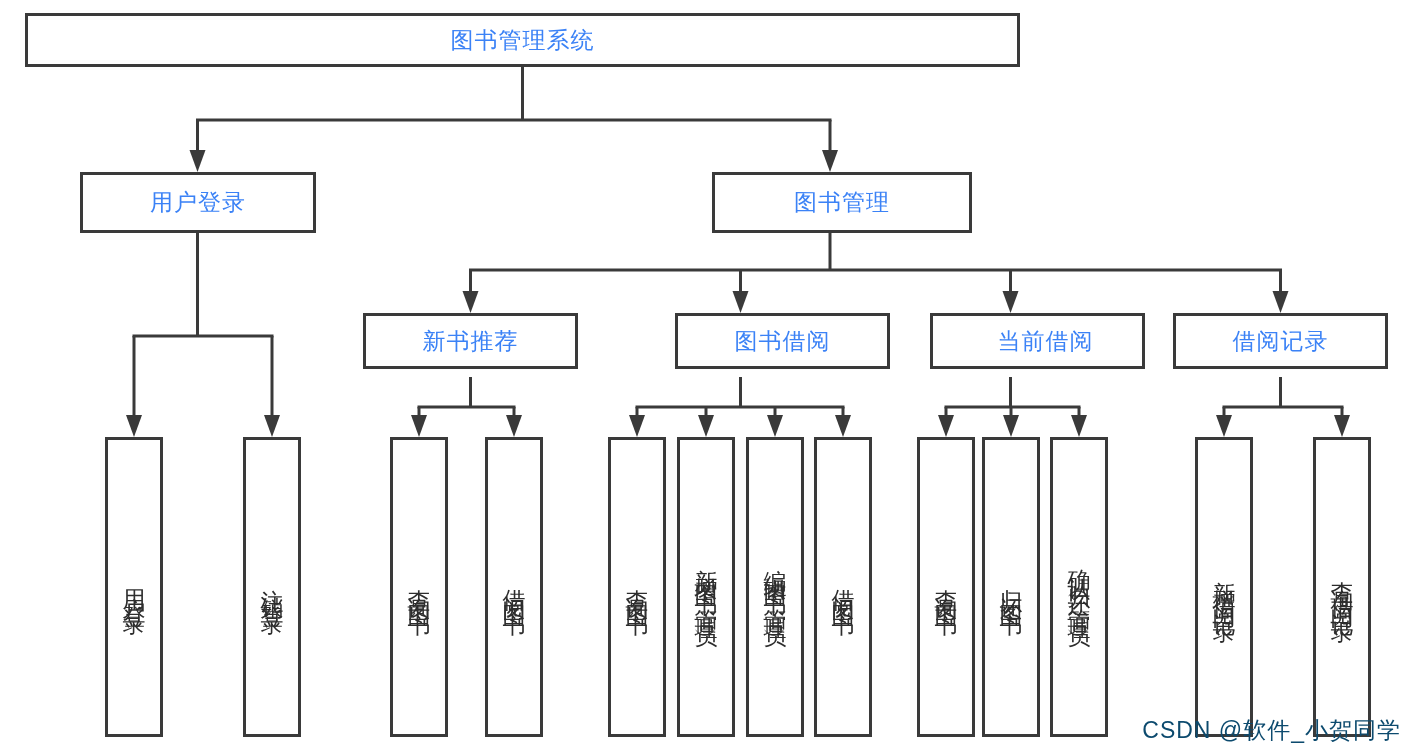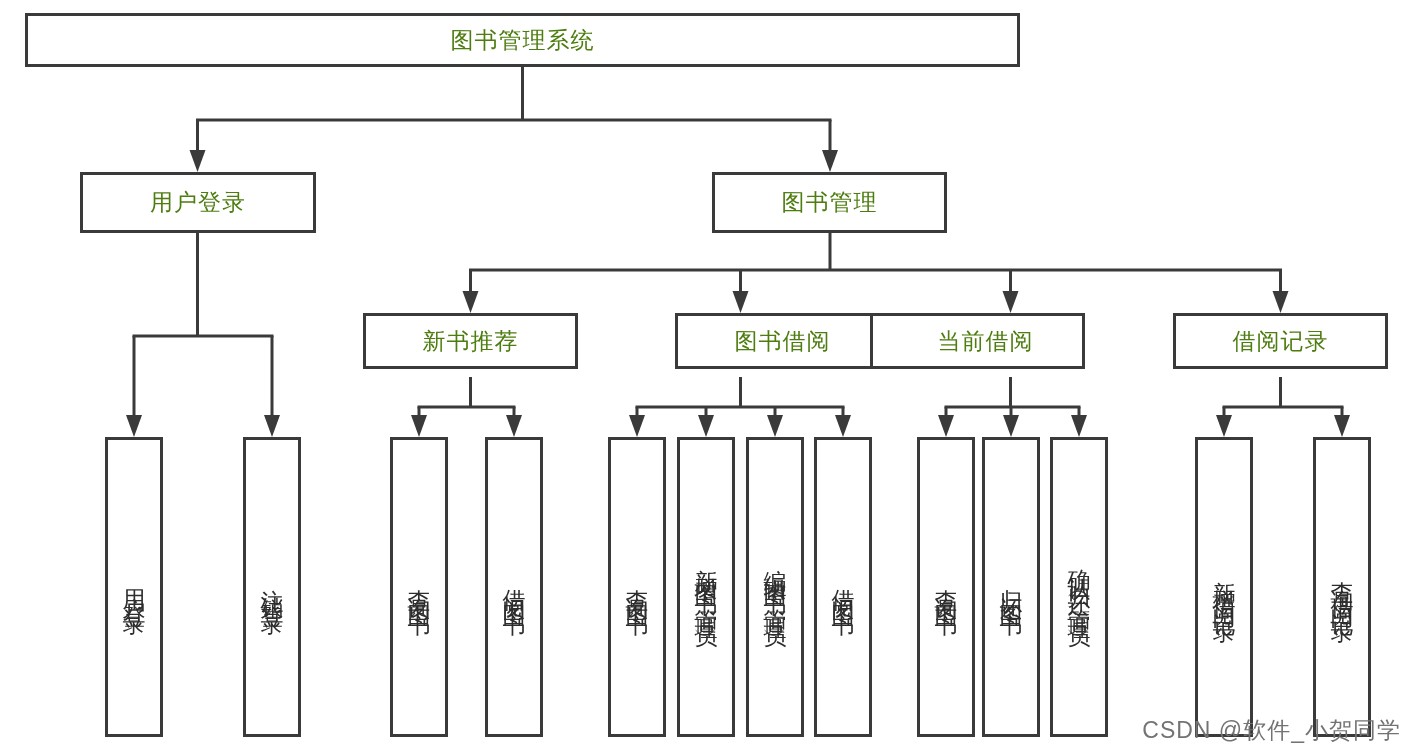--- a/index.html
+++ b/index.html
@@ -18,31 +18,31 @@
     width: 1405px; height: 747px;
   }
   .node {
     position: absolute;
     box-sizing: border-box;
     border: 3px solid #3a3a3a;
     background: #ffffff;
     display: flex;
     align-items: center;
     justify-content: center;
-    color: #4d7c0f;
+    color: #3b82f6;
     font-size: 23px;
     letter-spacing: 1px;
   }
   .node-root   { left: 25px;  top: 13px;  width: 995px; height: 54px; }
   .node-l2-a   { left: 80px;  top: 172px; width: 236px; height: 61px; }
-  .node-l2-b   { left: 712px; top: 172px; width: 235px; height: 61px; }
+  .node-l2-b   { left: 712px; top: 172px; width: 260px; height: 61px; }
   .node-l3     { top: 313px; width: 215px; height: 56px; }
   .l3-1 { left: 363px; }
   .l3-2 { left: 633px; margin-left: 42px; }
-  .l3-3 { left: 870px; padding-left: 16px; }
+  .l3-3 { left: 930px; padding-left: 16px; }
   .l3-4 { left: 1173px; }
   .leaf {
     position: absolute;
     top: 437px;
     width: 58px; height: 300px;
     box-sizing: border-box;
     border: 3px solid #3a3a3a;
     background: #ffffff;
     display: flex;
     align-items: center;
@@ -67,21 +67,21 @@
   .lf-8  { left: 814px; }
   .lf-9  { left: 917px; }
   .lf-10 { left: 982px; }
   .lf-11 { left: 1050px; }
   .lf-12 { left: 1195px; }
   .lf-13 { left: 1313px; }
   #watermark {
     position: absolute;
     right: 4px; bottom: 1px;
     font-size: 23px;
-    color: #737373;
+    color: #0c4a6e;
     letter-spacing: 1px;
     z-index: 5;
     pointer-events: none;
   }
   line { stroke: #3a3a3a; stroke-width: 3; }
   polygon { fill: #3a3a3a; }
 </style>
 </head>
 <body>
 

